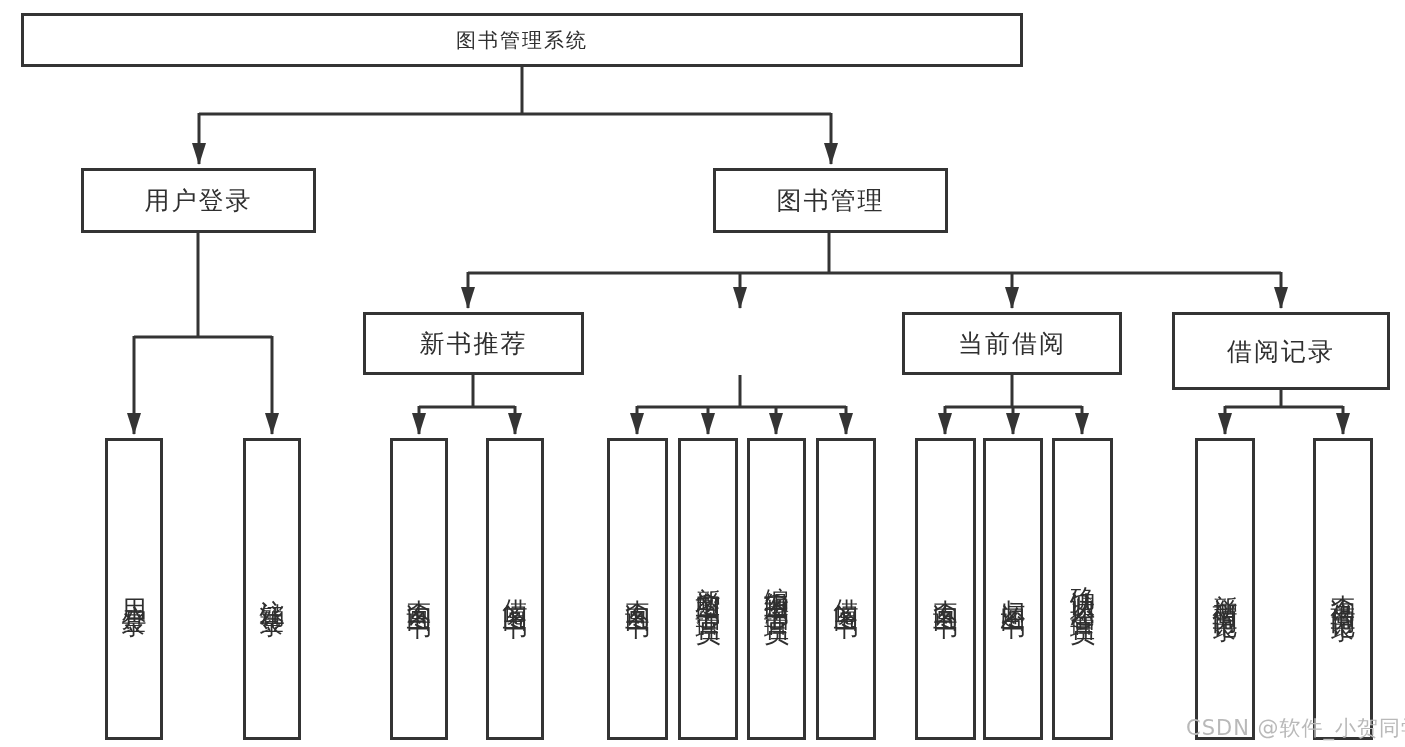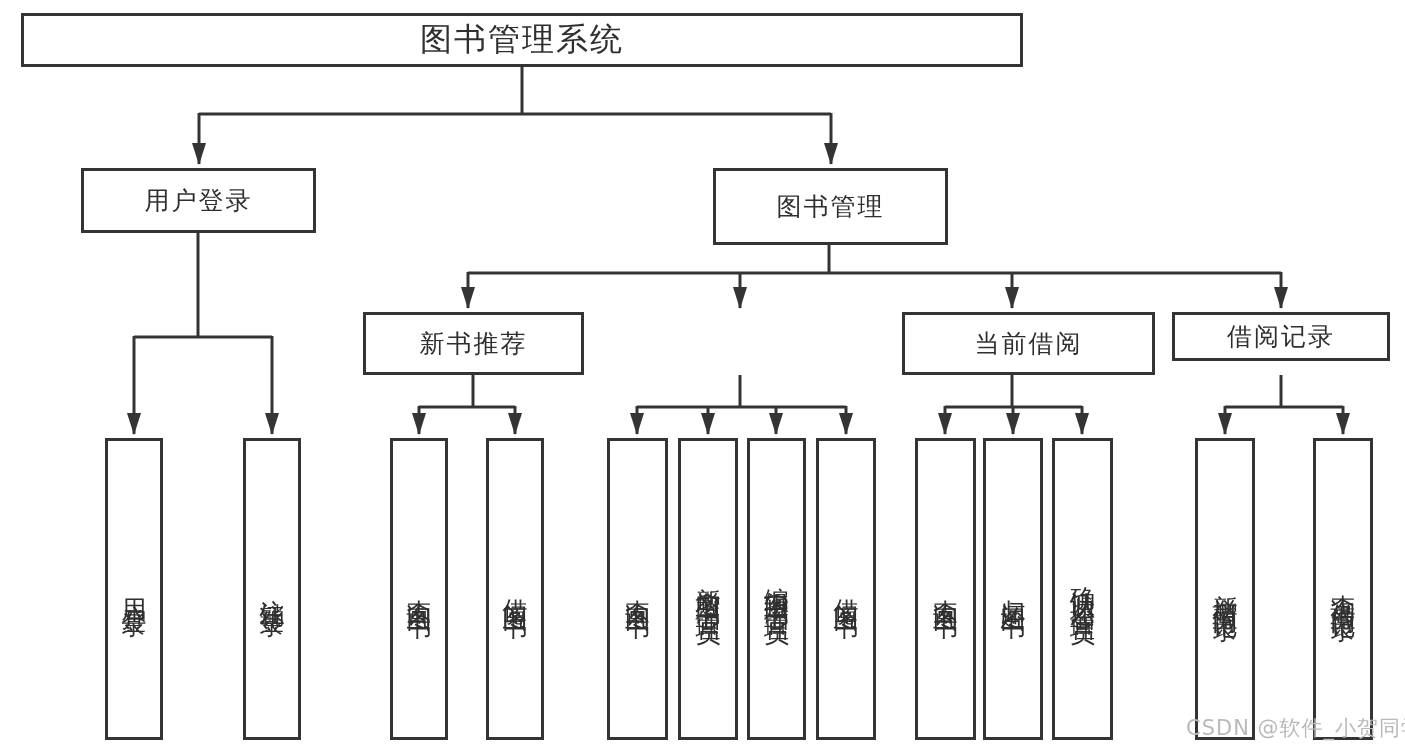--- a/index.html
+++ b/index.html
@@ -14,46 +14,46 @@
   .box{
     position:absolute;
     box-sizing:border-box;
     background:#ffffff;
     border:3px solid #343434;
     display:flex;align-items:center;justify-content:center;
     color:#2f2f2f;
     z-index:2;
   }
   .hlabel{font-size:25px;letter-spacing:2px;white-space:nowrap;}
-  .root .hlabel{font-size:32px;}
+  .root .hlabel{font-size:20px;}
   .vtext{
     writing-mode:vertical-rl;
     text-orientation:mixed;
     font-size:25px;
     line-height:1;
     letter-spacing:5px;
     color:#2f2f2f;
   }
   .watermark{
     position:absolute;
     left:1186px;top:714px;
     font-size:21px;
     color:#b9b9b9;
     letter-spacing:1px;
     white-space:nowrap;
     z-index:3;
   }
   
   .root{left:21px;top:13px;width:1002px;height:54px;}
   .n-user-login{left:81px;top:168px;width:235px;height:65px;}
-  .n-book-mgmt{left:713px;top:168px;width:235px;height:77px;}
+  .n-book-mgmt{left:713px;top:168px;width:235px;height:65px;}
   .n-recommend{left:363px;top:312px;width:221px;height:63px;}
   .n-borrowing{left:631px;top:312px;width:218px;height:63px;}
-  .n-current{left:902px;top:312px;width:253px;height:63px;text-align:center;}
-  .n-records{left:1172px;top:312px;width:218px;height:49px;}
+  .n-current{left:902px;top:312px;width:220px;height:63px;text-align:center;}
+  .n-records{left:1172px;top:312px;width:218px;height:78px;}
   .leaf{top:438px;height:302px;}
   .lf0{left:105px;width:58px;}
   .lf1{left:243px;width:58px;}
   .lf2{left:390px;width:58px;}
   .lf3{left:486px;width:58px;}
   .lf4{left:607px;width:61px;}
   .lf5{left:678px;width:60px;}
   .lf6{left:747px;width:59px;}
   .lf7{left:816px;width:60px;}
   .lf8{left:915px;width:61px;}

